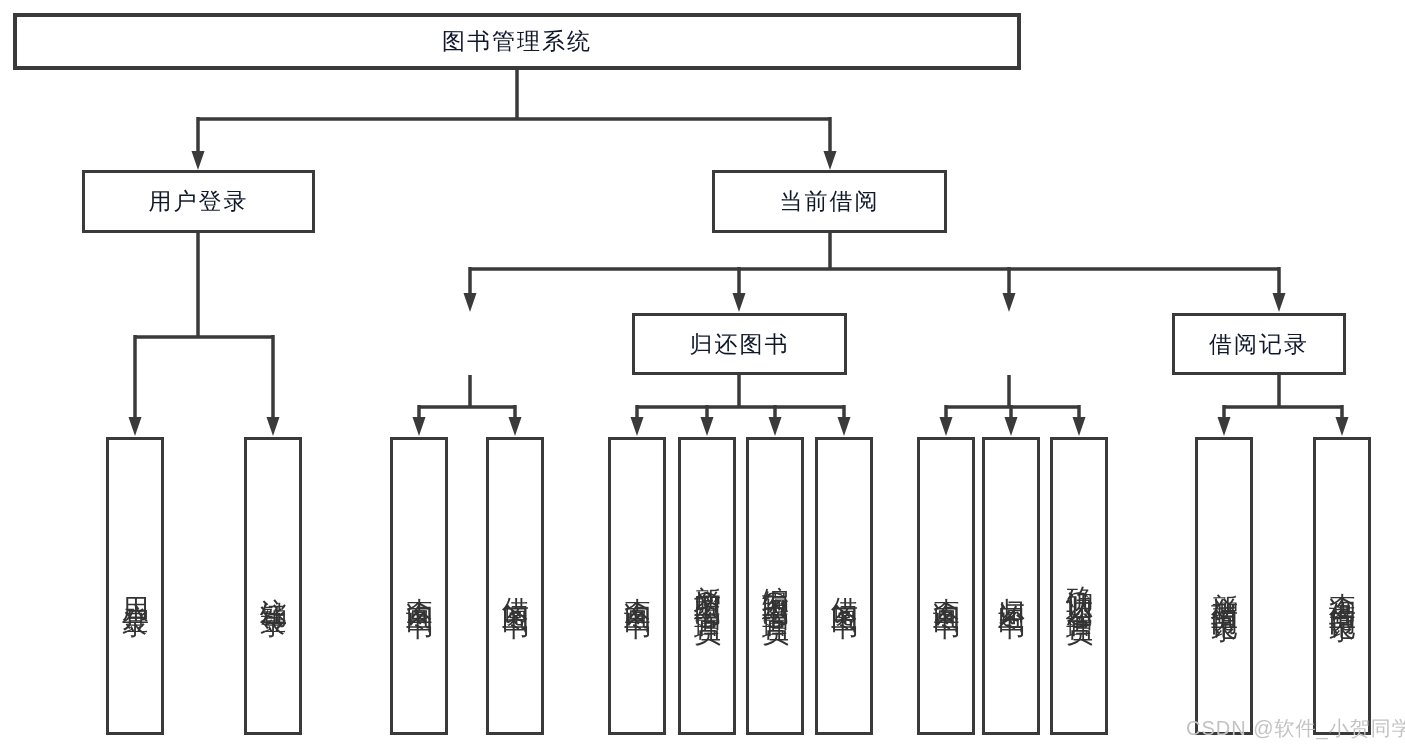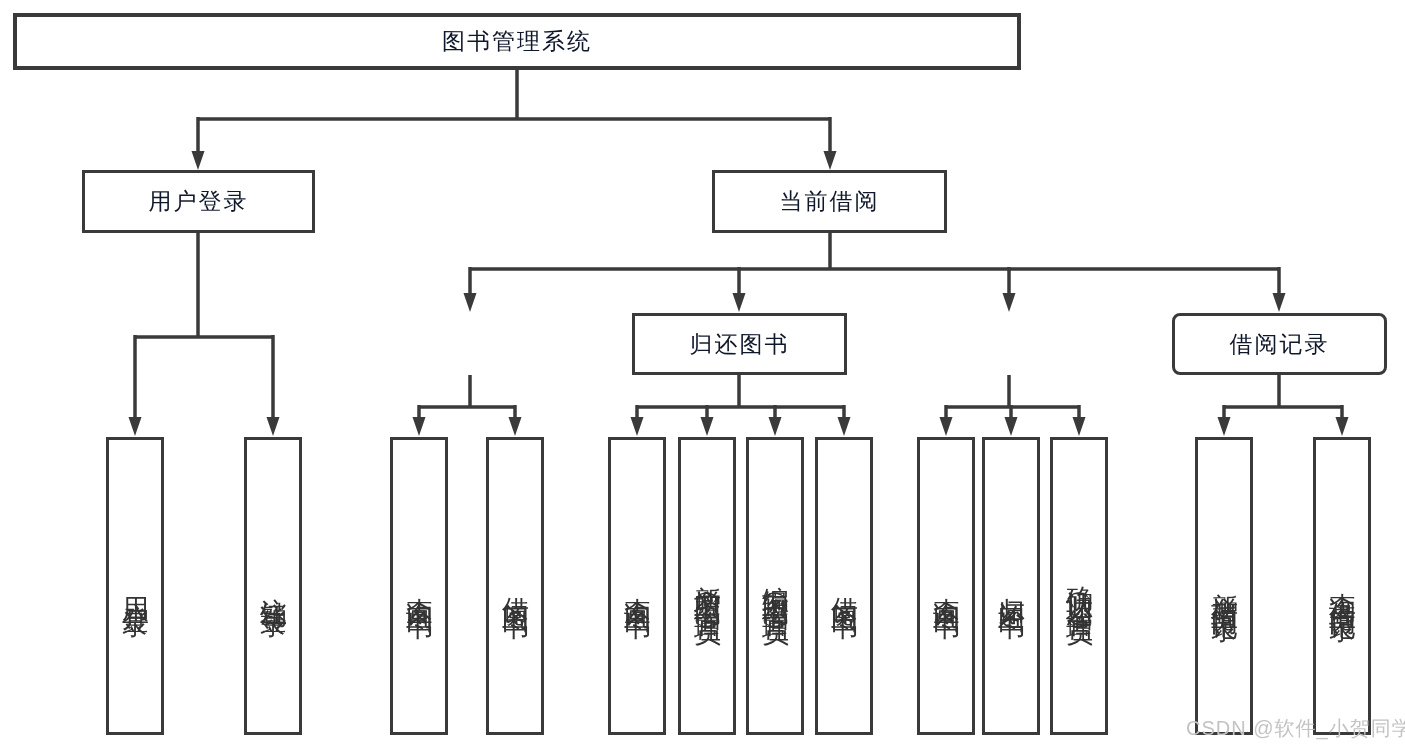--- a/index.html
+++ b/index.html
@@ -125,21 +125,21 @@
   <div class="node hnode" style="left:82px;top:170px;width:233px;height:63px;">
     <span>用户登录</span>
   </div>
   <div class="node hnode" style="left:712px;top:170px;width:235px;height:63px;">
     <span>当前借阅</span>
   </div>
 
   <div class="node hnode" style="left:632px;top:313px;width:215px;height:62px;">
     <span>归还图书</span>
   </div>
-  <div class="node hnode" style="left:1172px;top:313px;width:215px;height:62px;border-radius:8px;">
+  <div class="node hnode" style="left:1172px;top:313px;width:174px;height:62px;">
     <span>借阅记录</span>
   </div>
 
   <div class="node leaf" style="left:106px;top:437px;width:58px;height:298px;">
     <span>用户登录</span>
   </div>
   <div class="node leaf" style="left:244px;top:437px;width:58px;height:298px;">
     <span>注销登录</span>
   </div>
 

